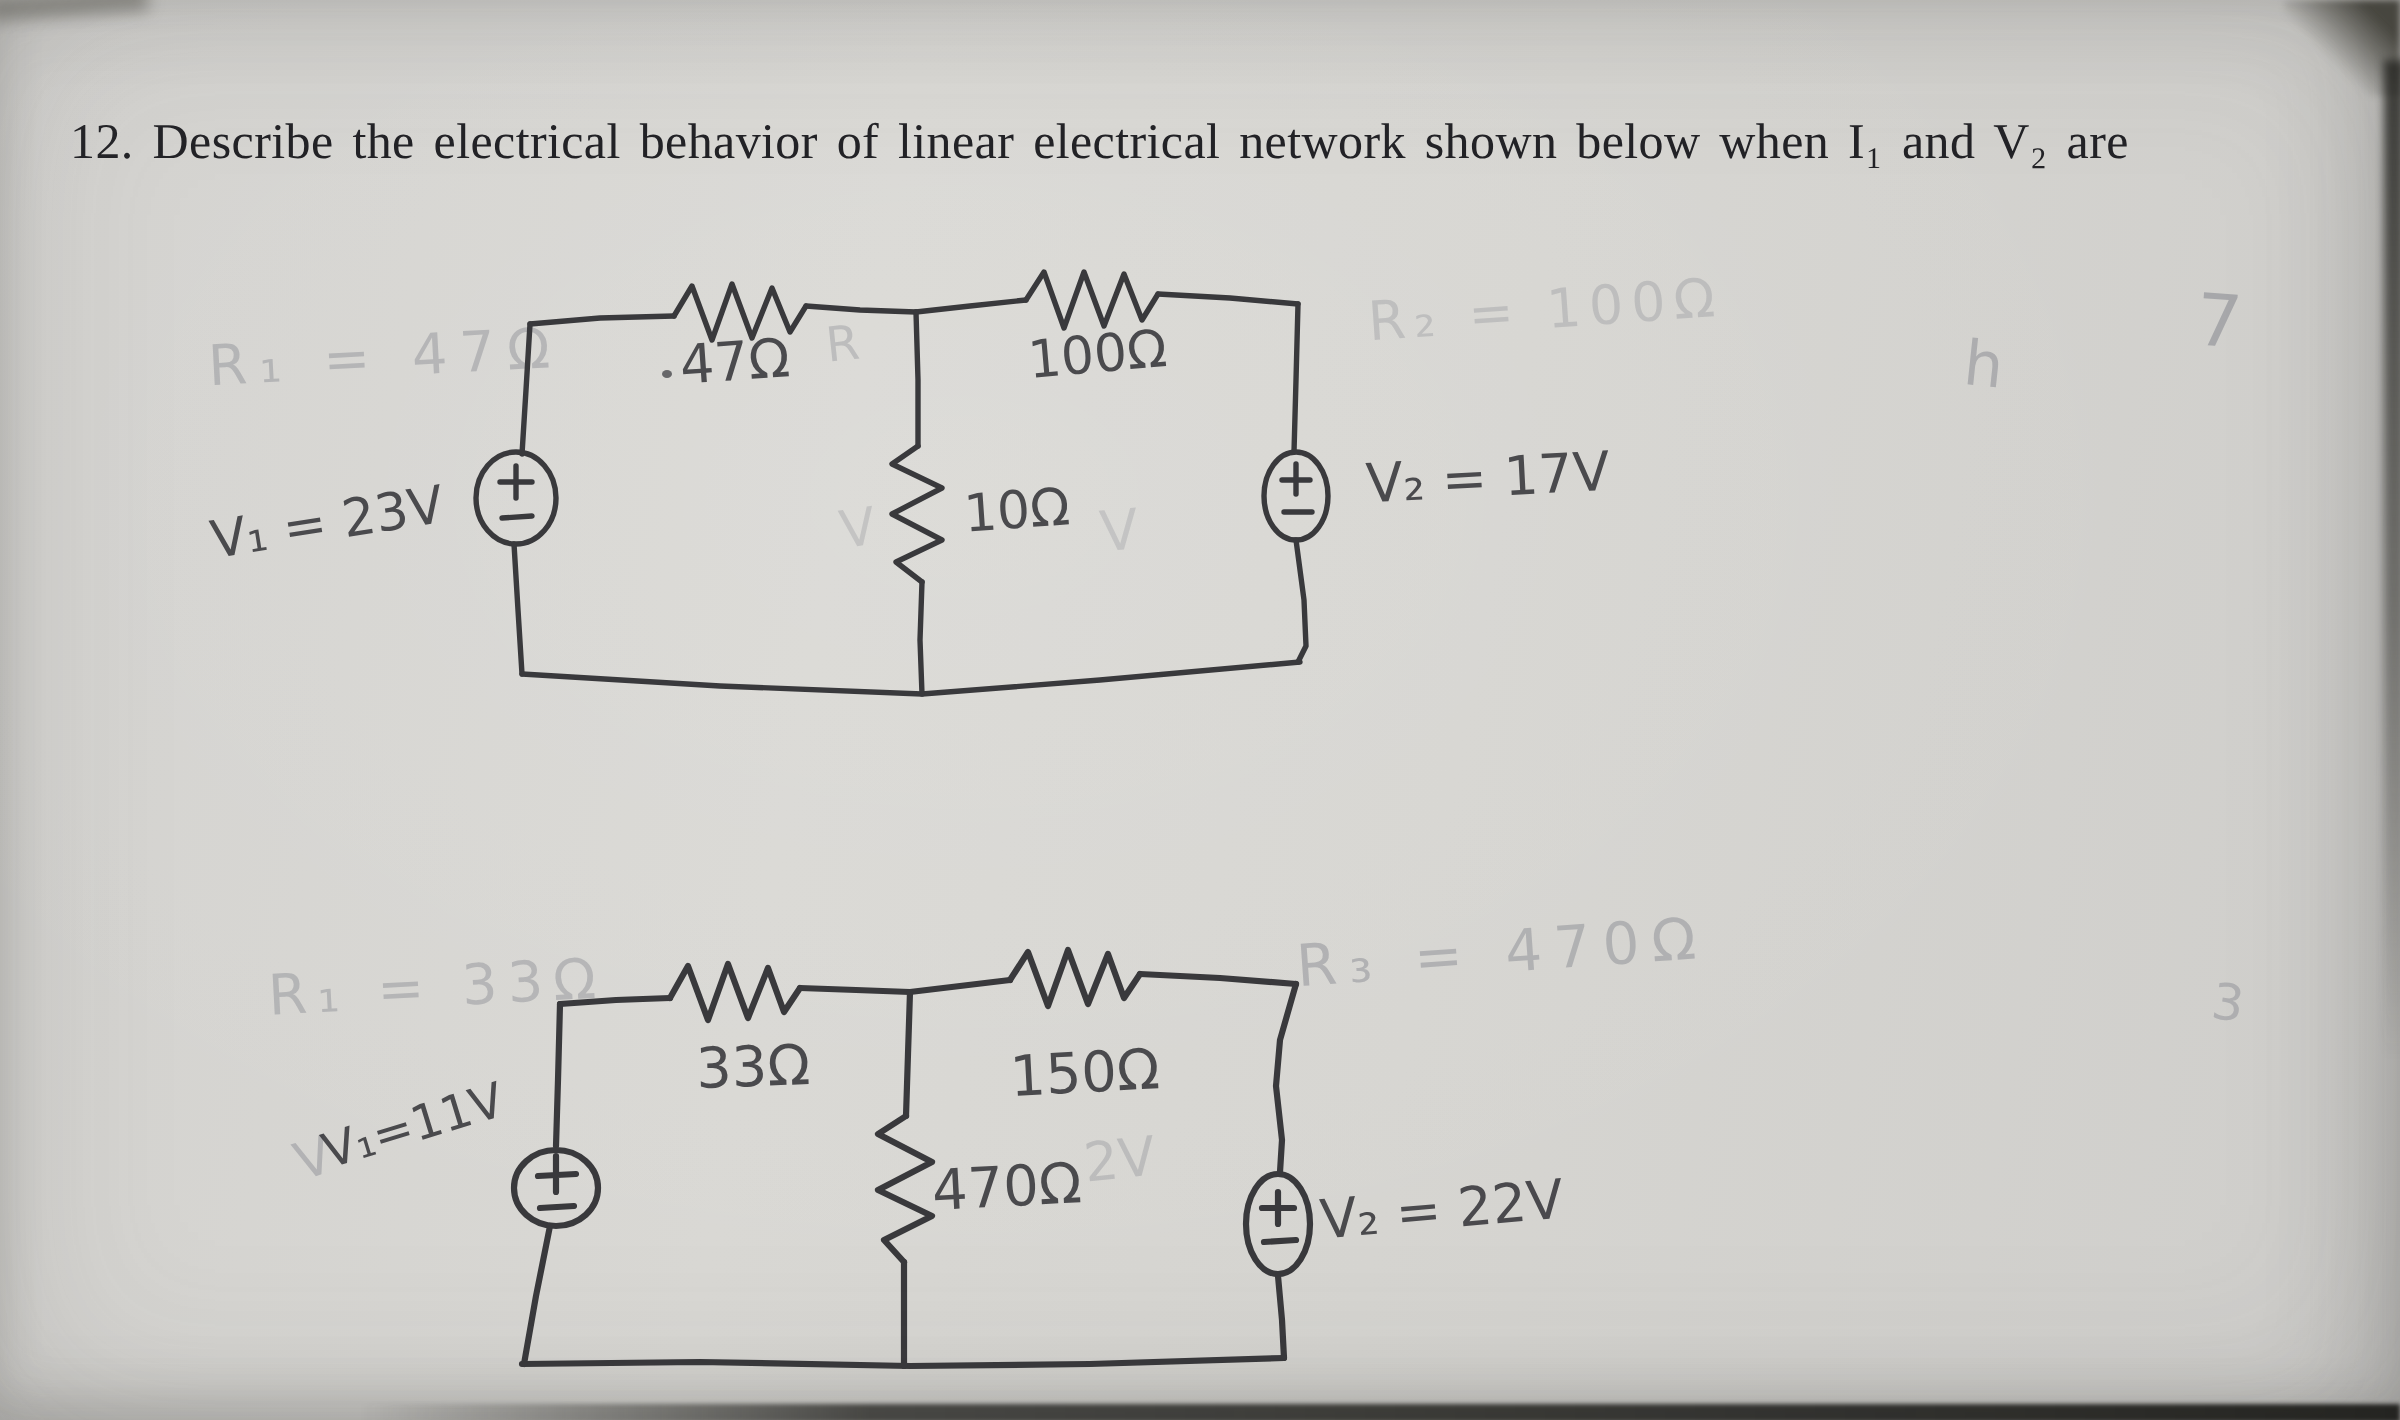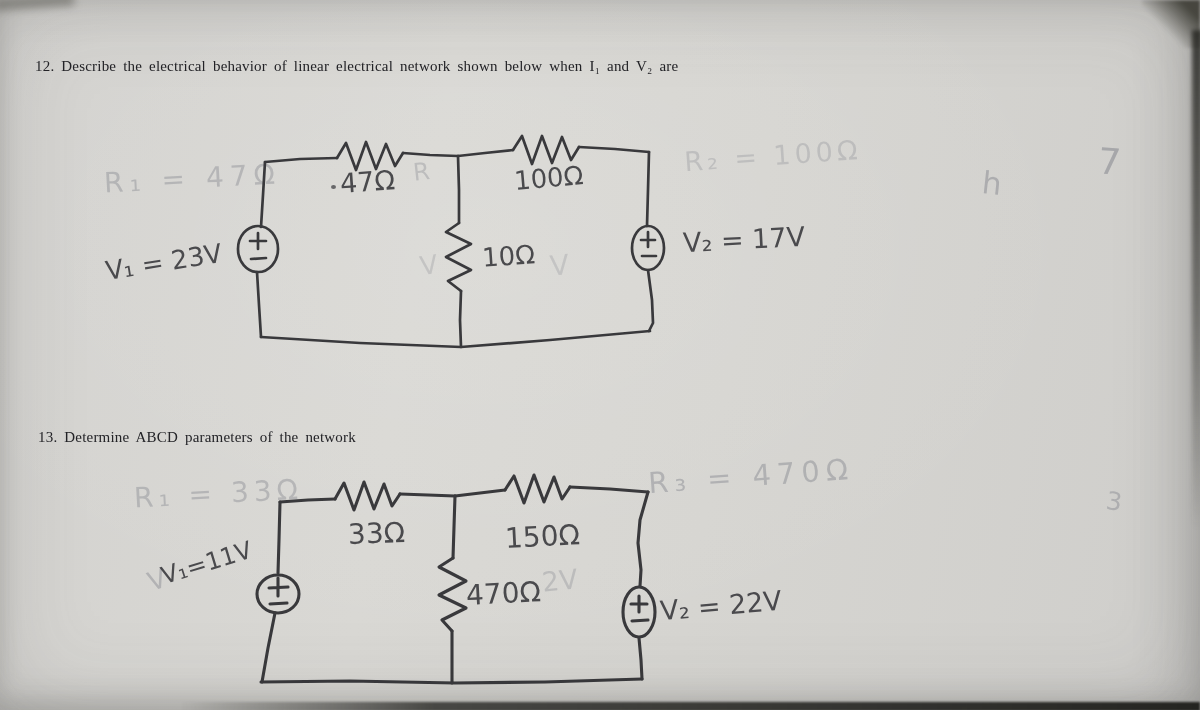--- a/index.html
+++ b/index.html
@@ -25,21 +25,21 @@
     background:linear-gradient(to bottom, rgba(40,40,36,.85), rgba(40,40,36,.45) 55%, rgba(40,40,36,0));
     filter:blur(2px); }
   .edge-bottom { position:absolute; bottom:-1px; left:180px; right:0; height:9px; z-index:7;
     background:linear-gradient(to right, rgba(35,35,32,0), rgba(35,35,32,.75) 25%, rgba(30,30,27,.95));
     filter:blur(1px); }
 
   
   .print {
     position:absolute; color:#232327; z-index:3;
     font-family:"Liberation Serif","DejaVu Serif",serif;
-    font-size:15px; letter-spacing:.2px; word-spacing:3px; white-space:nowrap;
+    font-size:25px; letter-spacing:.2px; word-spacing:3px; white-space:nowrap;
   }
 
   
   .hand {
     position:absolute; z-index:4; color:#3b3b3f; white-space:nowrap;
     font-family:"DejaVu Sans",sans-serif; opacity:.9;
   }
 
   
   .pencil {
@@ -52,21 +52,20 @@
   .c2 path, .c2 ellipse { stroke:#343437; }
 
   .ink-dot { position:absolute; width:5px; height:4px; border-radius:50%; background:#4a4a4d; z-index:4; opacity:.8; }
 </style>
 </head>
 <body>
 
 <div class="photo">
 
   <div class="print" style="left:35px; top:58px;">12. Describe the electrical behavior of linear electrical network shown below when I₁ and V₂ are</div>
-  <div class="print" style="left:38px; top:429px;">13. Determine ABCD parameters of the network</div>
 
   <div class="pencil" style="left:104px; top:162px; font-size:28px; letter-spacing:6px; opacity:.38; transform:rotate(-3deg);">R₁ = 47Ω</div>
   <div class="pencil" style="left:684px; top:140px; font-size:27px; letter-spacing:4px; opacity:.28; transform:rotate(-4deg);">R₂ = 100Ω</div>
   <div class="pencil" style="left:413px; top:158px; font-size:24px; opacity:.32; transform:rotate(-6deg);">R</div>
   <div class="pencil" style="left:420px; top:250px; font-size:26px; opacity:.25; transform:rotate(-8deg);">V</div>
   <div class="pencil" style="left:550px; top:249px; font-size:28px; opacity:.24; transform:rotate(-5deg);">V</div>
   <div class="pencil" style="left:982px; top:165px; font-size:31px; opacity:.45; transform:rotate(6deg);">h</div>
   <div class="pencil" style="left:1098px; top:141px; font-size:36px; opacity:.5; transform:rotate(4deg);">7</div>
 
   <div class="pencil" style="left:134px; top:477px; font-size:28px; letter-spacing:5px; opacity:.38; transform:rotate(-3deg);">R₁ = 33Ω</div>

